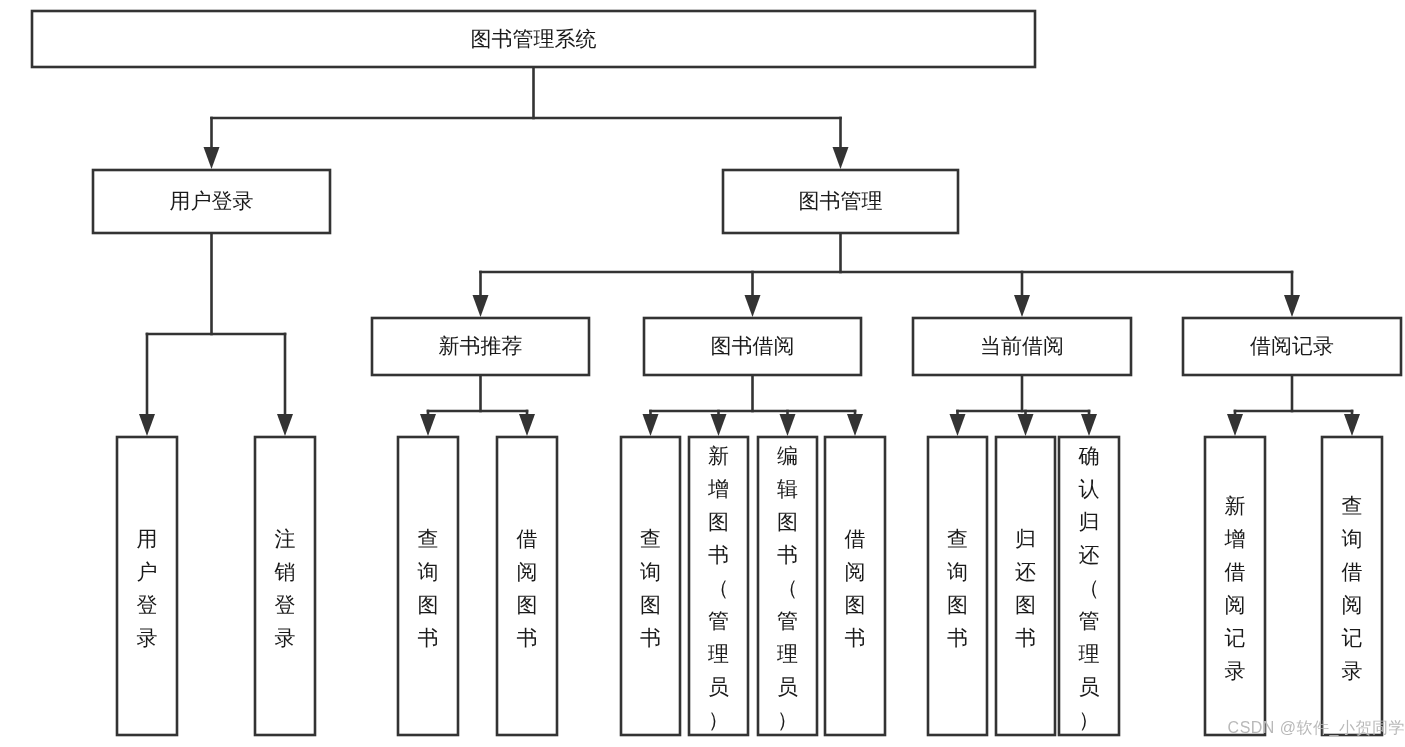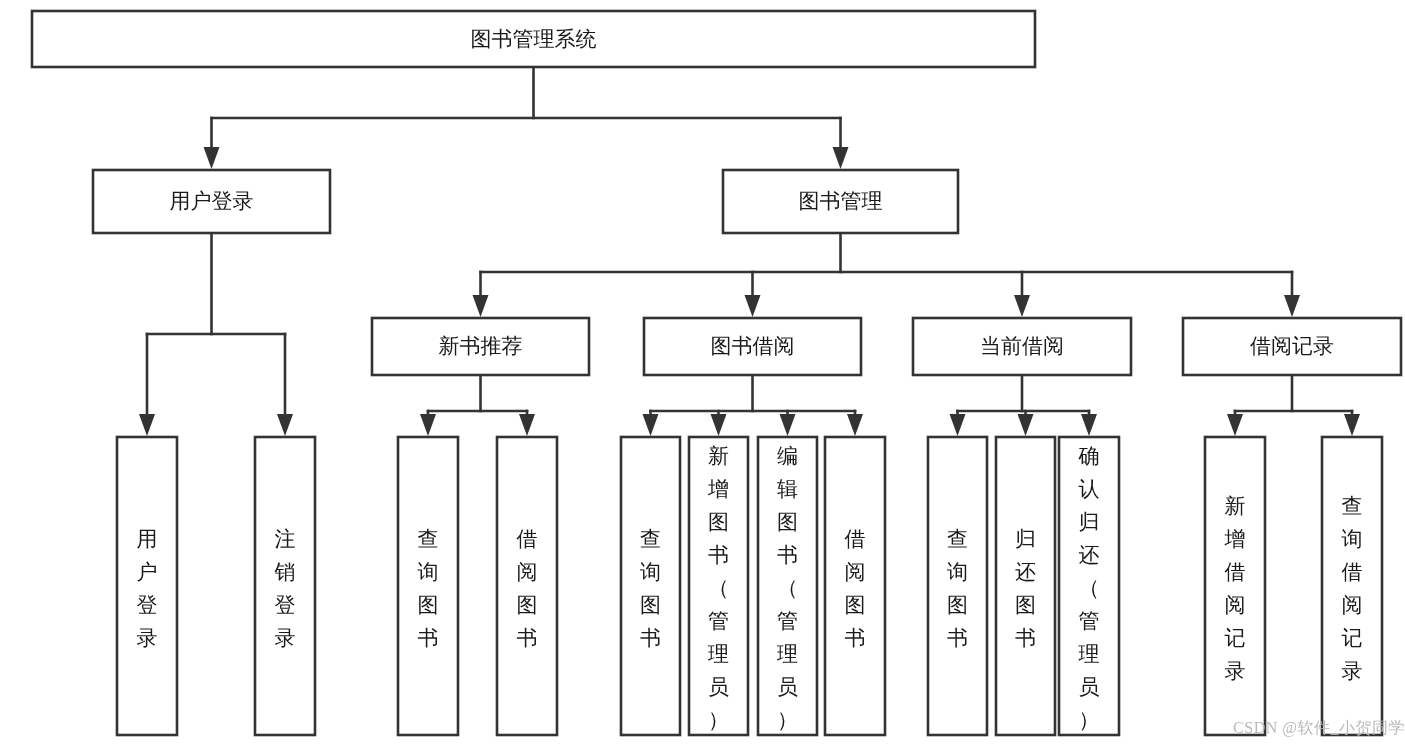--- a/index.html
+++ b/index.html
@@ -51,21 +51,21 @@
   .node-label-v {
     font-family: "Liberation Sans", "DejaVu Sans", sans-serif;
     font-size: 21px;
     fill: #1a1a1a;
     text-anchor: middle;
   }
   .watermark {
     position: absolute;
     right: 12px;
     bottom: 8px;
-    font-family: Liberation Serif, serif;
+    font-family: Liberation Sans, sans-serif;
     font-size: 16px;
     color: #b9b9b9;
     white-space: nowrap;
     letter-spacing: 0.5px;
   }
 </style>
 </head>
 <body>
 
 <div id="diagram-root">

